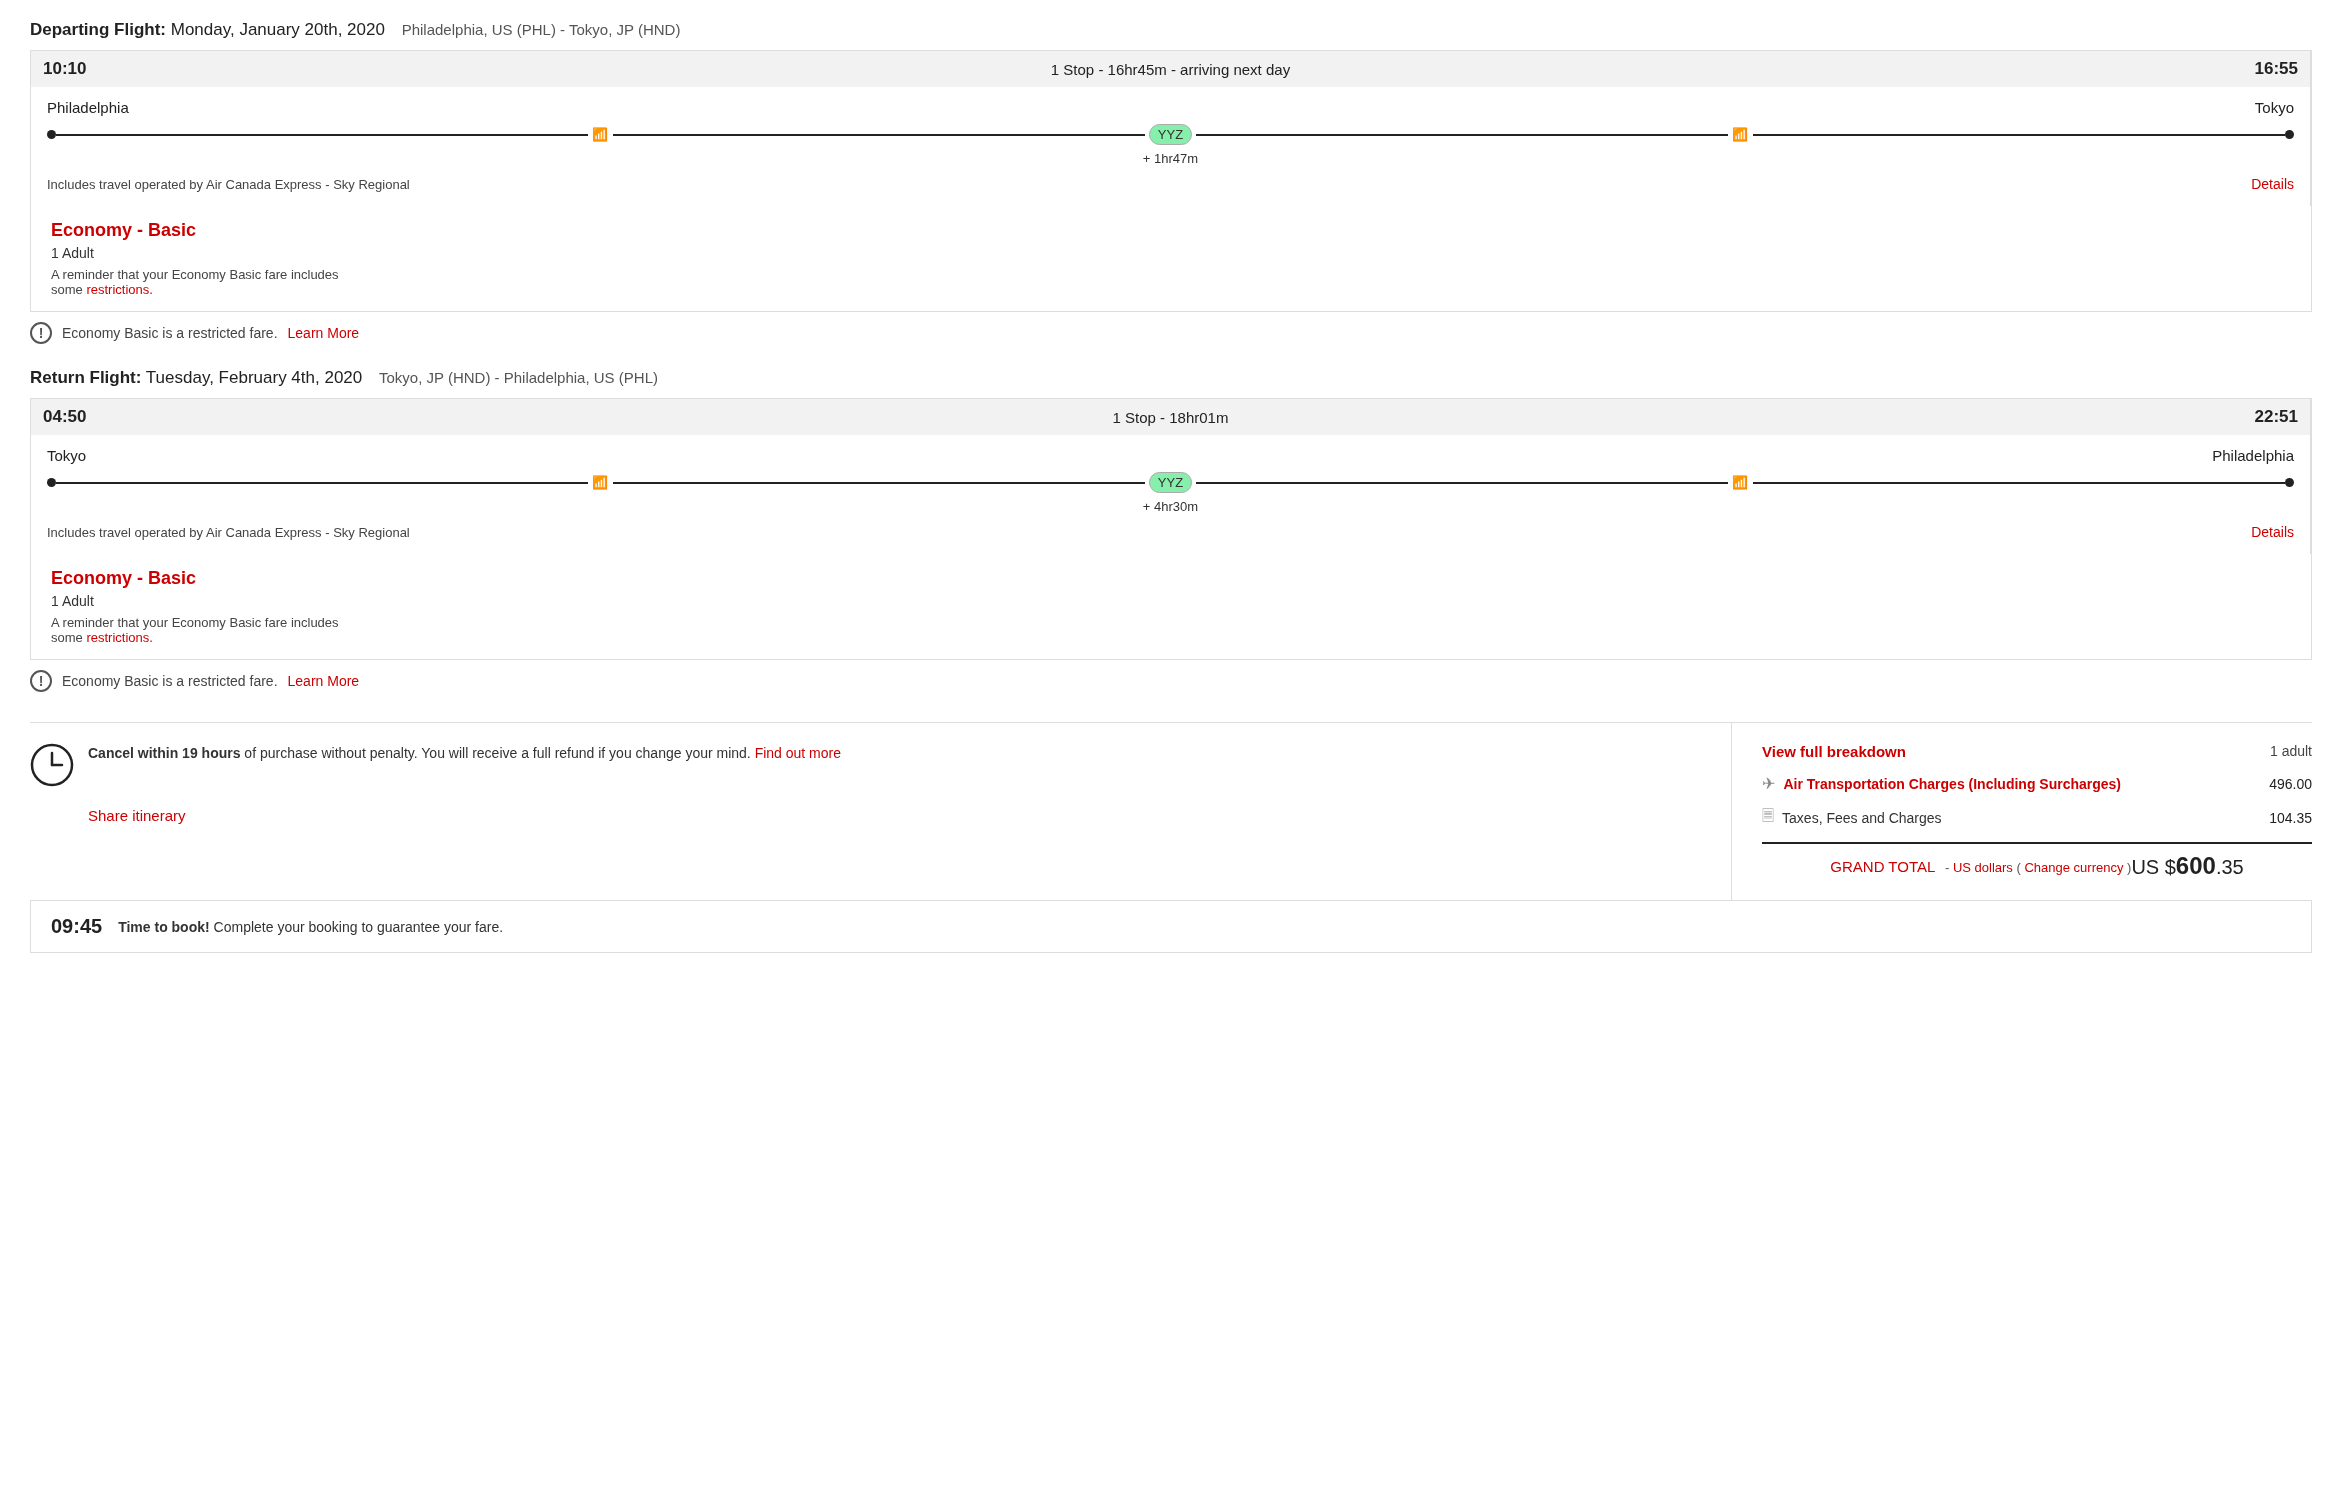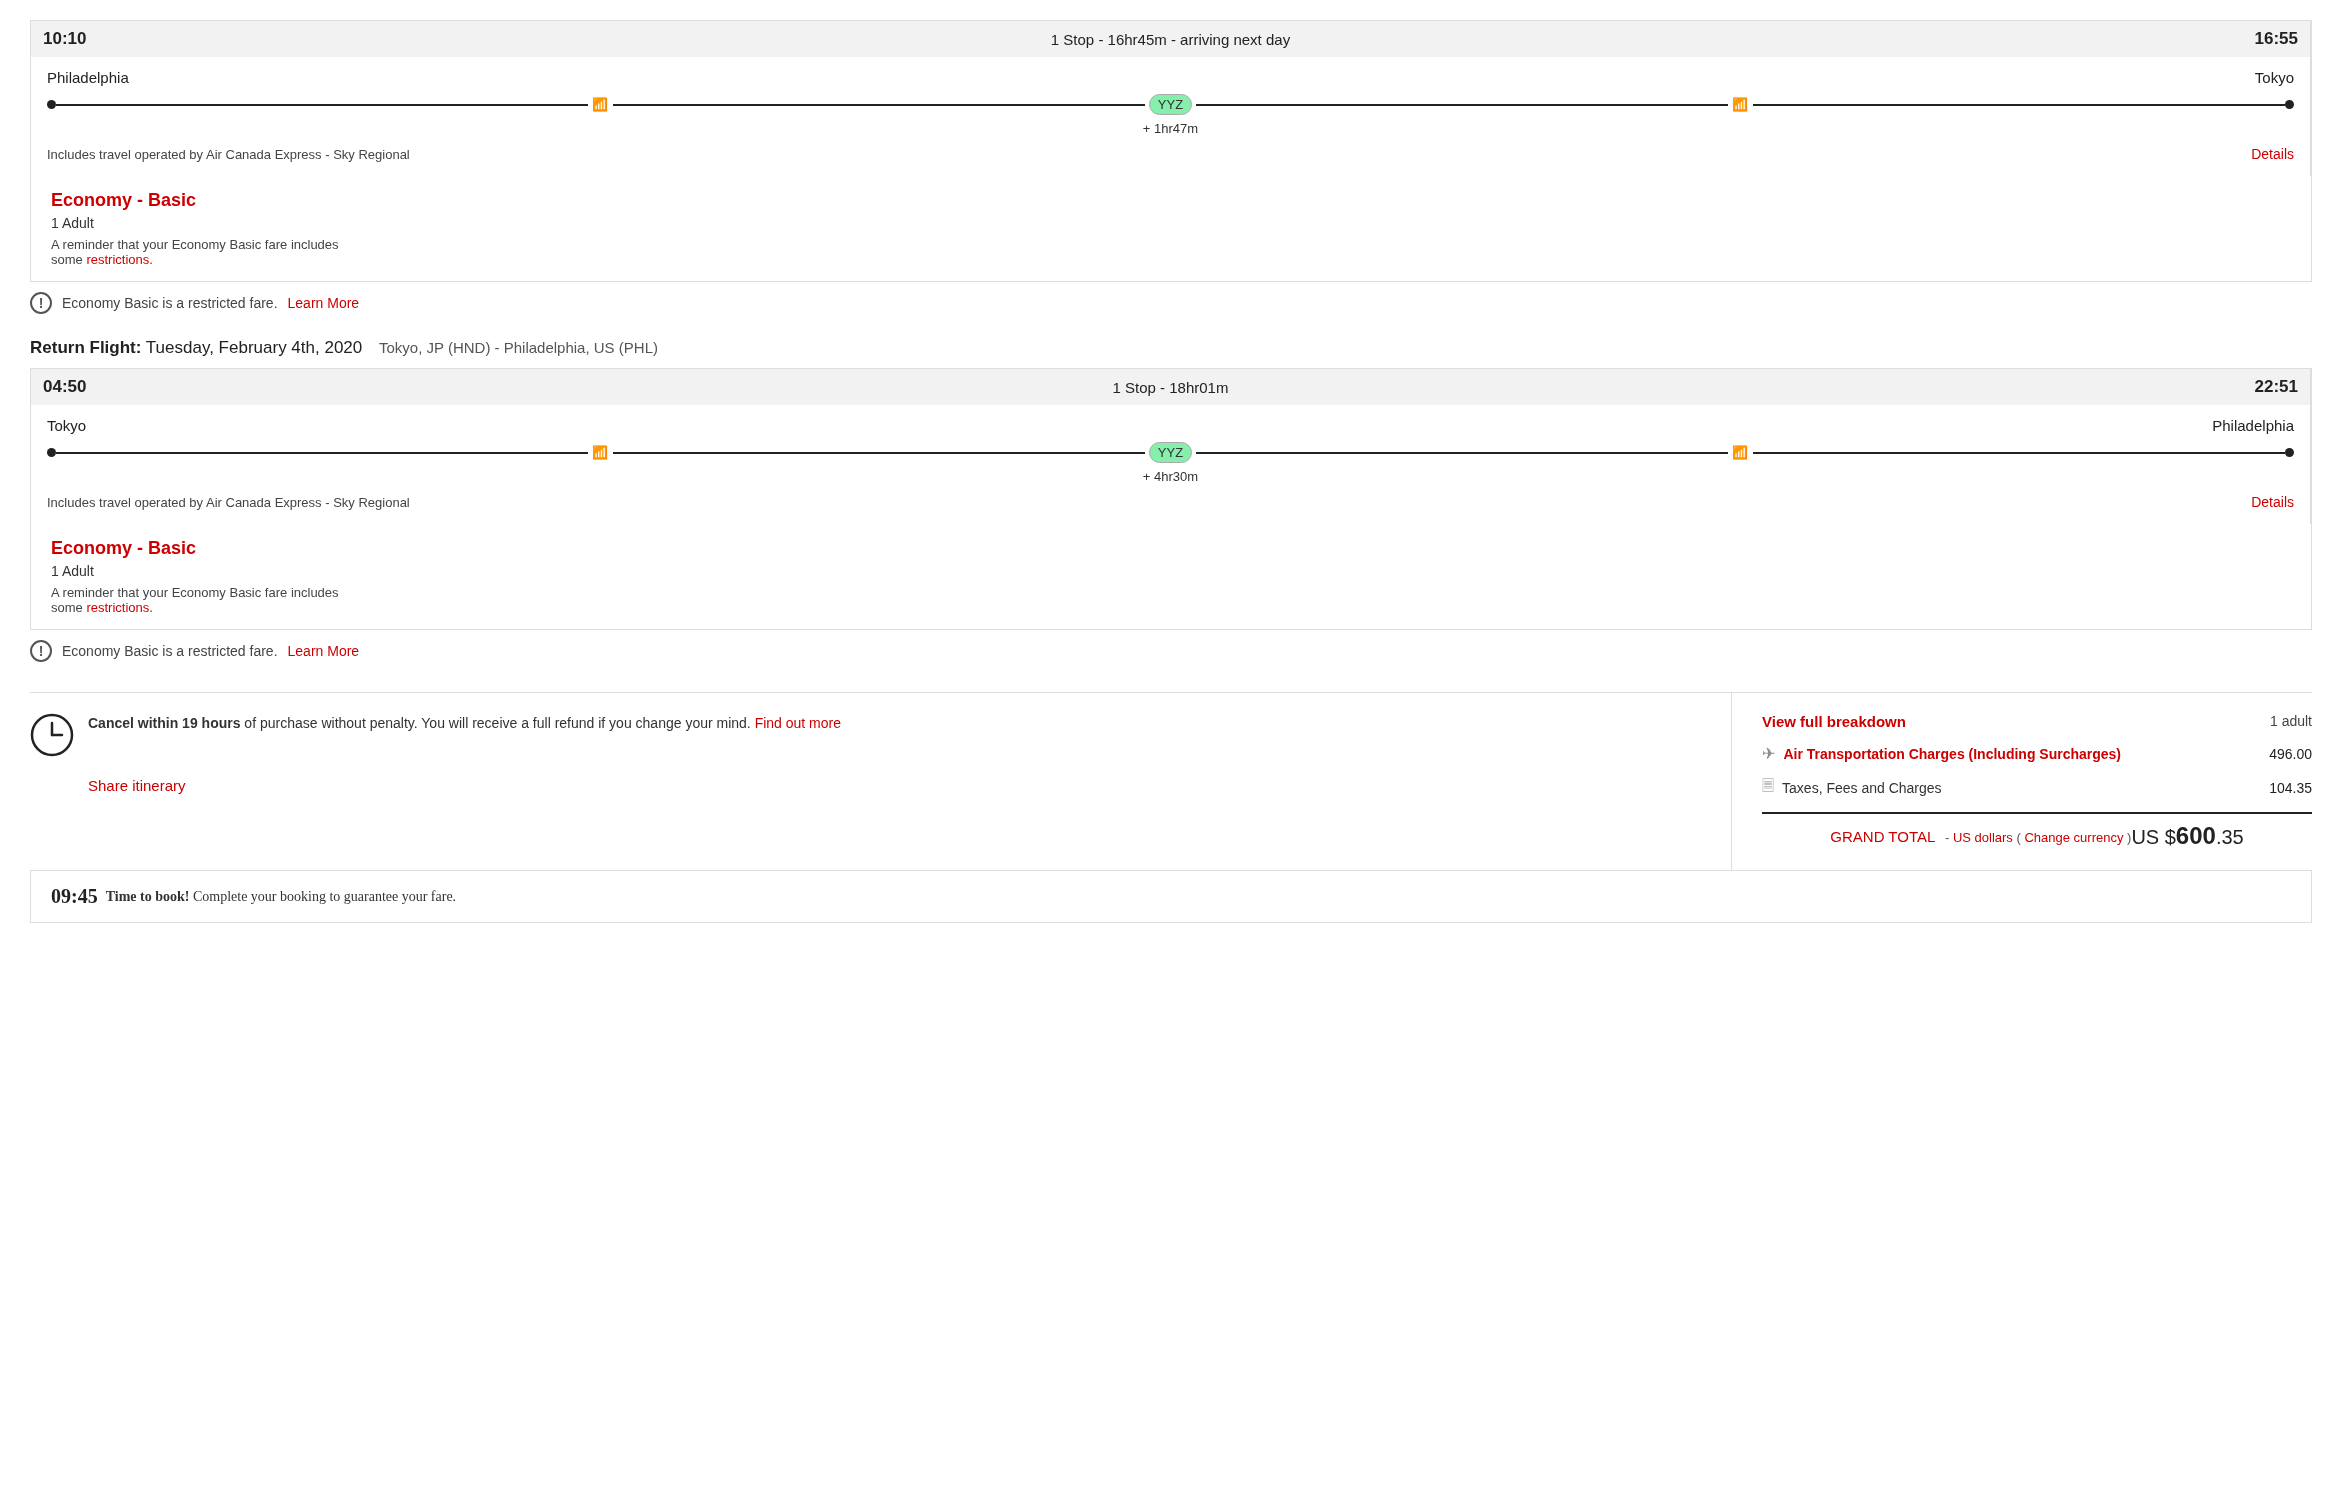--- a/index.html
+++ b/index.html
@@ -245,26 +245,25 @@
     .grand-total-price {
       font-size: 20px;
     }
     .grand-total-price strong {
       font-size: 24px;
       font-weight: 900;
     }
     .booking-bar {
       display: flex;
       align-items: center;
-      gap: 8px;
+      gap: 16px;
       background: #fff;
       border: 1px solid #ddd;
       padding: 14px 20px;
       margin-top: 0;
-      font-family: Liberation Serif, serif;
     }
     .booking-timer {
       font-size: 20px;
       font-weight: 900;
     }
     .booking-text {
       font-size: 14px;
       color: #333;
     }
     .booking-text strong {
@@ -281,20 +280,25 @@
     }
     .taxes-icon {
       font-size: 15px;
       color: #888;
     }
   </style>
 </head>
 <body>
 
 <div>
+  <div class="section-header">
+    <strong>Departing Flight:</strong>
+    <span>Monday, January 20th, 2020</span>
+    <span class="route">Philadelphia, US (PHL) - Tokyo, JP (HND)</span>
+  </div>
 
   <div class="flight-card">
     <div class="flight-left">
       <div class="flight-times-row">
         <span class="flight-time">10:10</span>
         <span class="flight-duration">1 Stop - 16hr45m - arriving next day</span>
         <span class="flight-time">16:55</span>
       </div>
       <div class="flight-cities-row">
         <span>Philadelphia</span>

